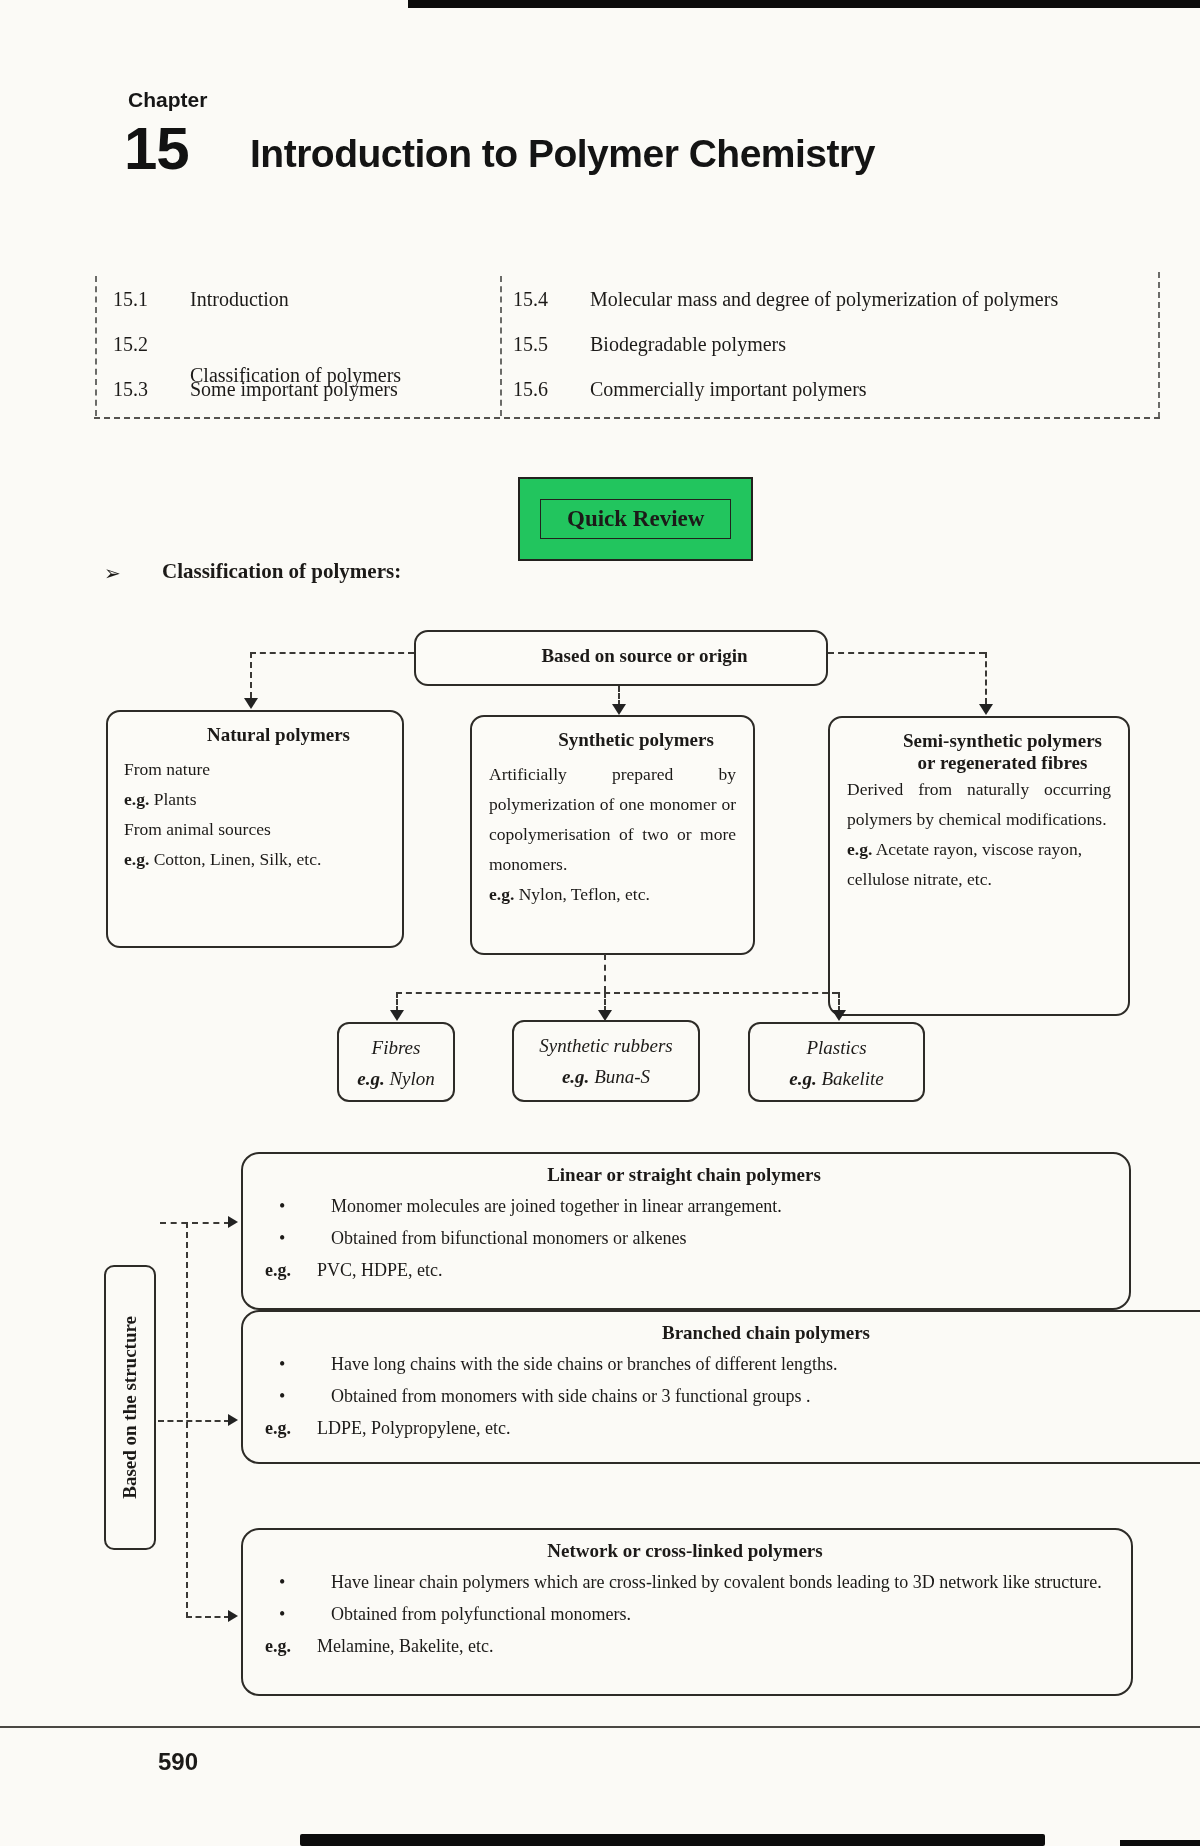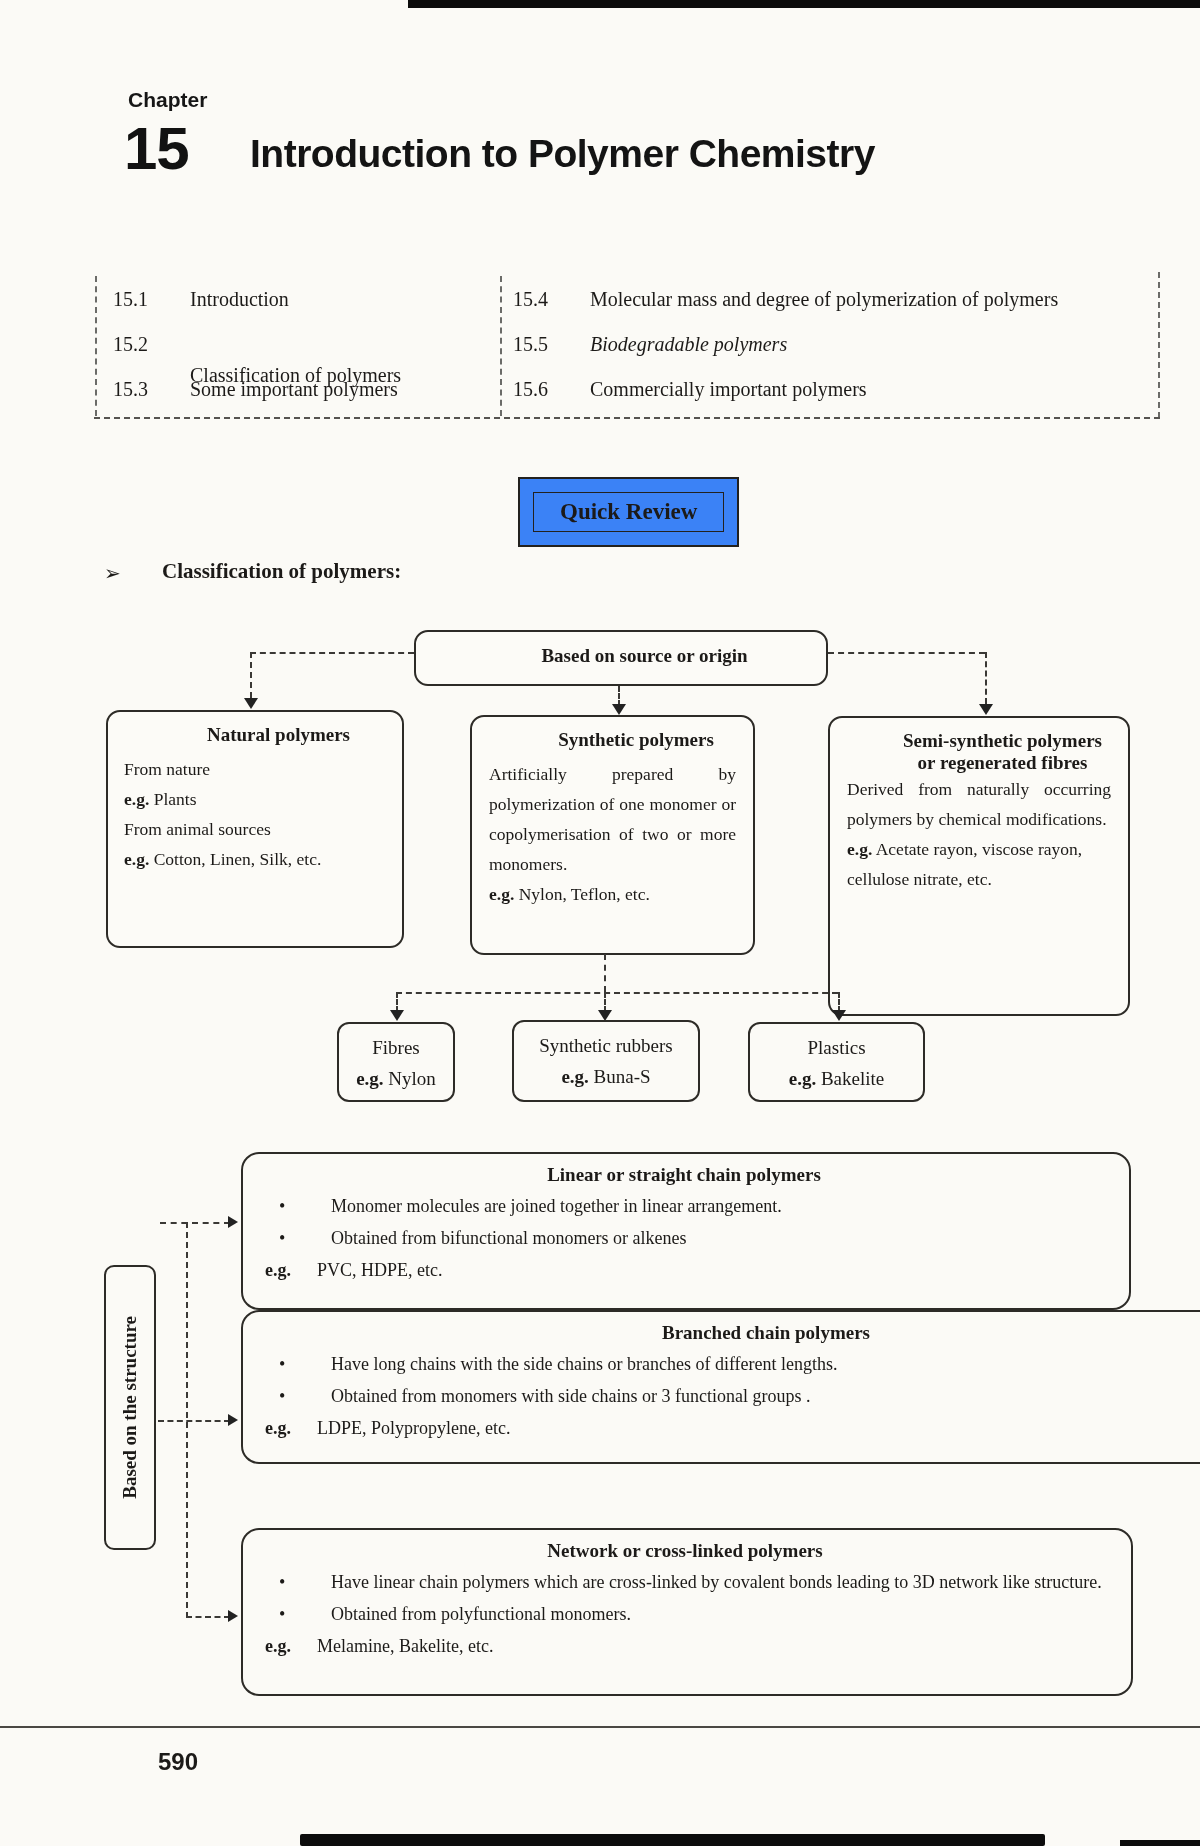--- a/index.html
+++ b/index.html
@@ -16,37 +16,37 @@
   
   .chapter-label{font-family:"Liberation Sans",sans-serif;font-weight:bold;font-size:21px;color:#161616;}
   .chapter-number{font-family:"Liberation Sans",sans-serif;font-weight:bold;font-size:60px;color:#121212;letter-spacing:-1px;}
   .chapter-title{font-family:"Liberation Sans",sans-serif;font-weight:bold;font-size:39px;color:#141414;letter-spacing:-0.5px;}
   
   .toc-num{font-size:20px;font-weight:normal;}
   .toc-title{font-size:20px;}
   .vdash{border-left:2px dashed #6b6b68;width:0;}
   .hdash{border-top:2px dashed #55534f;height:0;}
   
-  .qr-outer{border:2.5px solid #23211e;background:#3b82f6;padding:13px;}
+  .qr-outer{border:2.5px solid #23211e;background:#22c55e;padding:20px;}
   .qr-inner{border:1.5px solid #23211e;padding:6px 26px;text-align:center;}
   .qr-text{font-size:23px;font-weight:bold;}
   
   .sec-bullet{font-size:20px;}
   .sec-heading{font-size:21px;font-weight:bold;}
   
   .node{border:2.4px solid #2d2b27;border-radius:14px;background:rgba(253,252,249,0.6);box-sizing:border-box;}
   .node-title{font-weight:bold;font-size:19px;text-align:center;margin-left:47px;}
   .node-body{font-size:17.5px;line-height:30px;}
   .just{text-align:justify;}
   .egb{font-weight:bold;}
   .dline-v{border-left:2.2px dashed #3a3835;width:0;}
   .dline-h{border-top:2.2px dashed #3a3835;height:0;}
   .arrow-down{width:0;height:0;border-left:7px solid transparent;border-right:7px solid transparent;border-top:11px solid #222;}
   .arrow-right{width:0;height:0;border-top:6px solid transparent;border-bottom:6px solid transparent;border-left:10px solid #222;}
-  .child-node{border:2.4px solid #2d2b27;border-radius:12px;box-sizing:border-box;text-align:center;font-size:19px;line-height:31px;padding-top:8px;}
+  .child-node{border:2.4px solid #2d2b27;border-radius:12px;box-sizing:border-box;text-align:center;font-size:19px;line-height:31px;padding-top:8px;font-style:italic;}
   
   .struct-box{border:2.2px solid #2d2b27;border-radius:18px;box-sizing:border-box;padding:10px 26px 8px 22px;}
   .struct-title{font-weight:bold;font-size:19px;text-align:center;margin-bottom:4px;}
   .bullet-row{display:flex;font-size:18px;line-height:32px;}
   .bullet-dot{width:52px;flex:0 0 52px;text-align:left;padding-left:14px;}
   .bullet-dot::before{content:"\2022";font-size:18px;}
   .bullet-text{flex:1;}
   .eg-row{display:flex;font-size:18px;line-height:32px;}
   .eg-pre{width:52px;flex:0 0 52px;font-weight:bold;}
   .side-label-box{border:2.2px solid #2d2b27;border-radius:10px;box-sizing:border-box;
@@ -75,21 +75,21 @@
 <div class="abs toc-num" style="left:113px;top:288px;">15.1</div>
 <div class="abs toc-title" style="left:190px;top:288px;">Introduction</div>
 <div class="abs toc-num" style="left:113px;top:333px;">15.2</div>
 <div class="abs toc-title" style="left:190px;top:333px;margin-top:31px;">Classification of polymers</div>
 <div class="abs toc-num" style="left:113px;top:378px;">15.3</div>
 <div class="abs toc-title" style="left:190px;top:378px;">Some important polymers</div>
 
 <div class="abs toc-num" style="left:513px;top:288px;">15.4</div>
 <div class="abs toc-title" style="left:590px;top:288px;">Molecular mass and degree of polymerization of polymers</div>
 <div class="abs toc-num" style="left:513px;top:333px;text-align:right;">15.5</div>
-<div class="abs toc-title" style="left:590px;top:333px;font-style:italic;">Biodegradable polymers</div>
+<div class="abs toc-title" style="left:590px;top:333px;">Biodegradable polymers</div>
 <div class="abs toc-num" style="left:513px;top:378px;">15.6</div>
 <div class="abs toc-title" style="left:590px;top:378px;">Commercially important polymers</div>
 
 <div class="abs qr-outer" style="left:518px;top:477px;">
   <div class="qr-inner">
     <span class="qr-text">Quick Review</span>
   </div>
 </div>
 
 <div class="abs sec-bullet" style="left:104px;top:561px;">➢</div>

